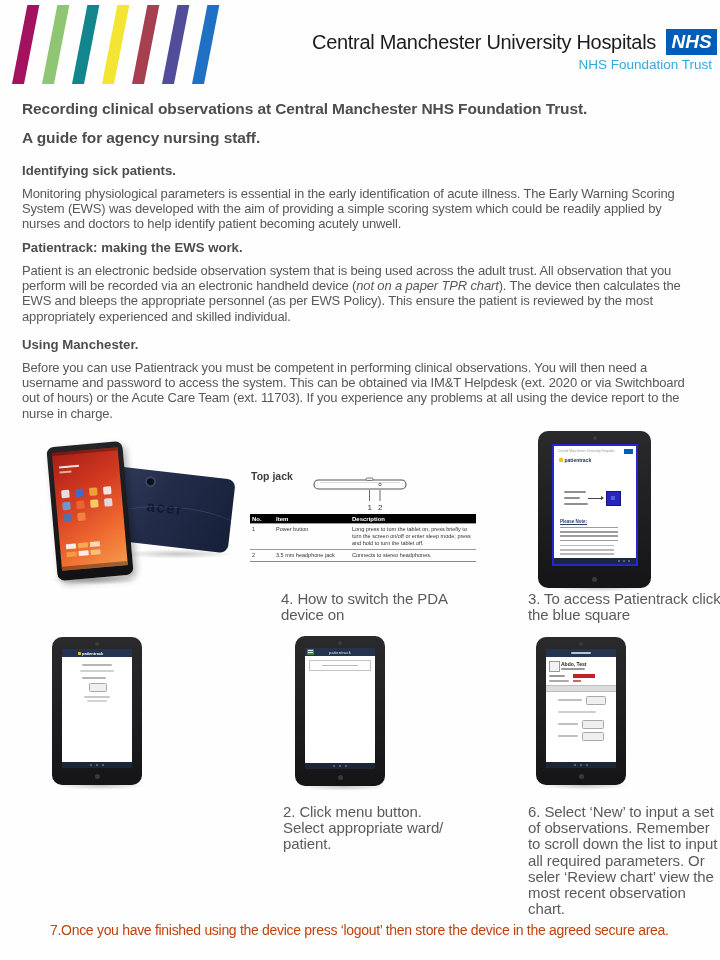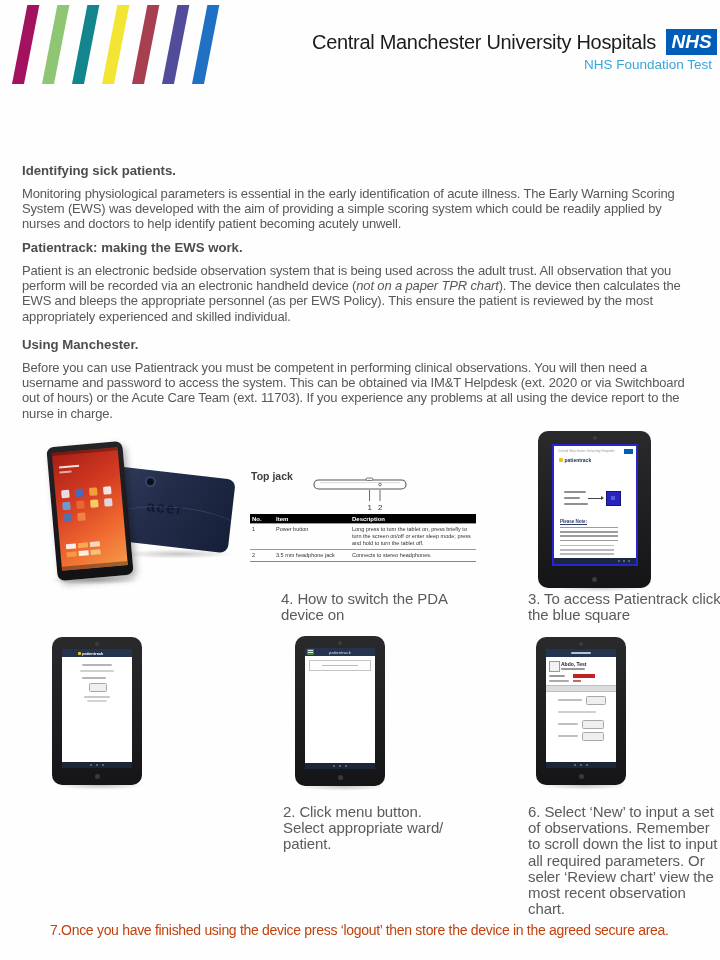--- a/index.html
+++ b/index.html
@@ -138,22 +138,24 @@
       <span class="stripe" style="background: rgb(163, 18, 95);"></span>
       <span class="stripe" style="background: rgb(142, 198, 115);"></span>
       <span class="stripe" style="background: rgb(18, 134, 140);"></span>
       <span class="stripe" style="background: rgb(242, 229, 52);"></span>
       <span class="stripe" style="background: rgb(166, 63, 80);"></span>
       <span class="stripe" style="background: rgb(82, 77, 155);"></span>
       <span class="stripe" style="background: rgb(32, 113, 196);"></span>
     </div>
   <div class="org-name">Central Manchester University Hospitals</div>
   <div class="nhs-box">NHS</div>
-  <div class="trust-line">NHS Foundation Test</div>
-
+  <div class="trust-line">NHS Foundation Trust</div>
+
+  <div class="abs title t1">Recording clinical observations at Central Manchester NHS Foundation Trust.</div>
+  <div class="abs title t2">A guide for agency nursing staff.</div>
 
   <div class="abs sec-h h1">Identifying sick patients.</div>
   <div class="abs body-p p1">Monitoring physiological parameters is essential in the early identification of acute illness. The Early Warning Scoring System (EWS) was developed  with the aim of providing a simple scoring system which could be readily applied by nurses and doctors to help identify patient becoming acutely unwell.</div>
 
   <div class="abs sec-h h2">Patientrack: making the EWS work.</div>
   <div class="abs body-p p2"><span>Patient is an electronic bedside observation system that is being used across the adult trust. All observation that you perform will be recorded via an electronic handheld device (</span><i>not on a paper TPR chart</i><span>). The device then calculates the EWS and bleeps the appropriate personnel (as per EWS Policy). This ensure the patient is reviewed by the most appropriately experienced and skilled individual.</span></div>
 
   <div class="abs sec-h h3">Using Manchester.</div>
   <div class="abs body-p p3">Before you can use Patientrack you must be competent in performing clinical observations. You will then need a username and password to access the system. This can be obtained via IM&amp;T Helpdesk (ext. 2020 or via Switchboard out of hours) or the Acute Care Team (ext. 11703). If you experience any problems at all using the device report to the nurse in charge.</div>
 

